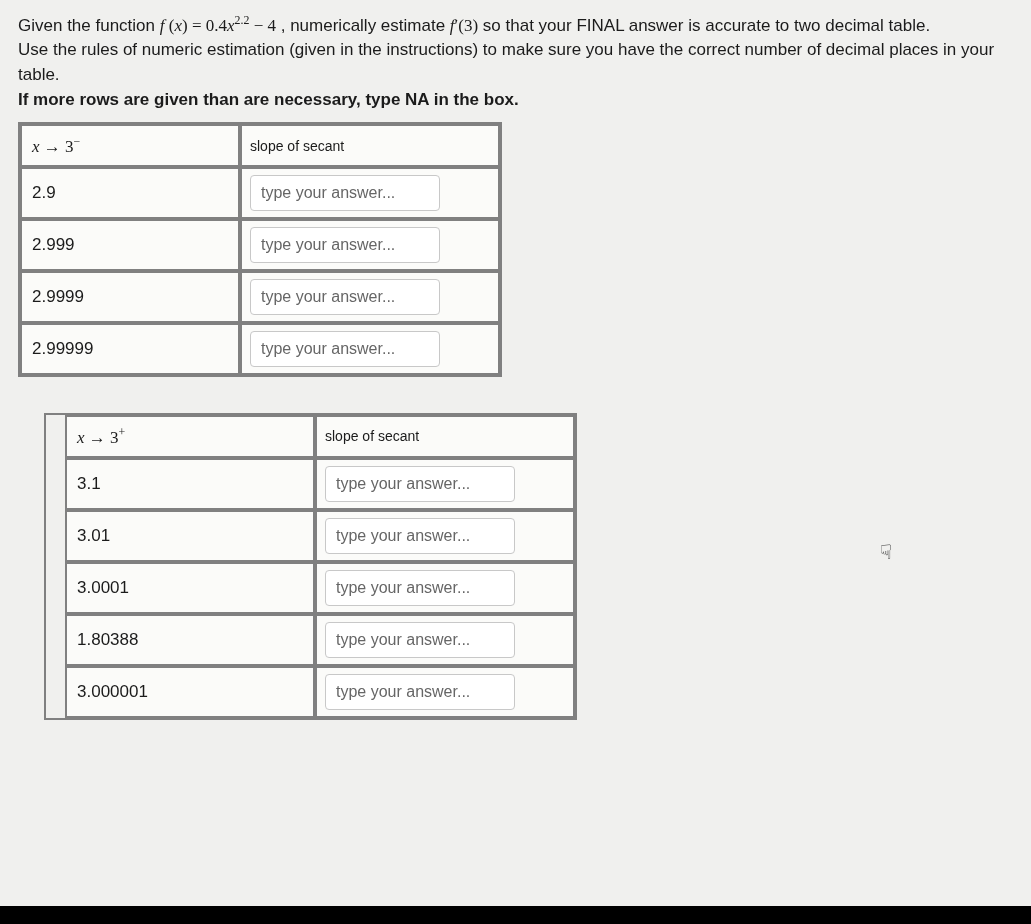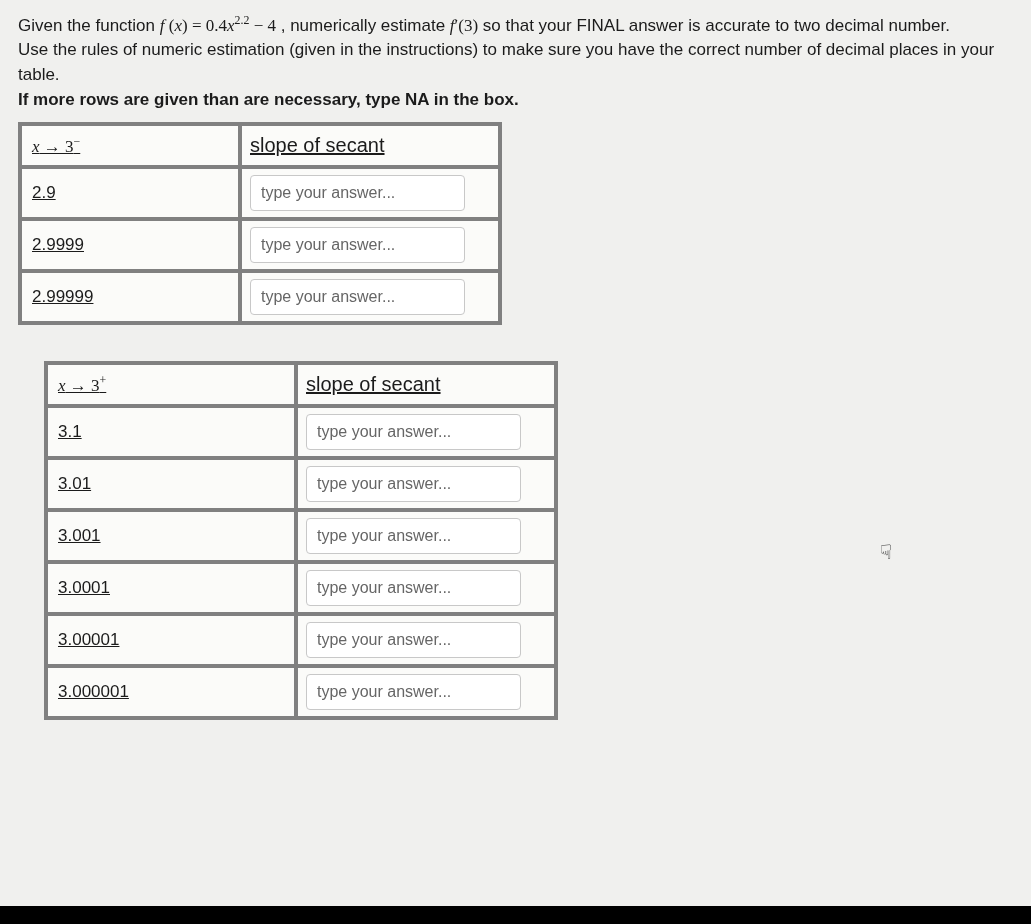--- a/index.html
+++ b/index.html
@@ -16,77 +16,82 @@
   .problem-text { line-height: 1.45; margin-bottom: 6px; }
   .math { font-family: 'Times New Roman', serif; font-style: italic; text-align: right; }
   .math .sup { font-size: 0.7em; vertical-align: super; font-style: normal; }
   .math .num { font-style: normal; }
   .bold-line { font-weight: bold; text-align: center; }
   table {
     border-collapse: separate;
     border-spacing: 0;
     border: 2px solid #808080;
     margin-top: 10px;
-    text-decoration: underline;
   }
   td {
     border: 2px solid #808080;
     padding: 0;
     background: #fbfbf9;
   }
-  .hdr-cell { padding: 6px 8px; font-size: 20px; }
+  .hdr-cell { padding: 6px 8px; font-size: 14px; }
   .x-cell { padding: 8px 10px; width: 220px; font-size: 17px; }
   .inp-cell { padding: 6px 8px; width: 260px; }
   .answer-input {
-    width: 215px;
+    width: 190px;
     padding: 8px 10px;
     font-size: 16px;
     border: 1px solid #c8c8c8;
     border-radius: 4px;
     color: #555;
     background: #fff;
     font-family: inherit;
   }
   .answer-input::placeholder { color: #666; }
   .gap { height: 26px; }
-  table.second { margin-left: 26px; }
+  table.second { margin-left: 26px; padding-left: 19px; }
   table.second .x-cell { width: 250px; }
   .cursor-icon {
     position: absolute;
     font-size: 20px;
     color: #333;
     pointer-events: none;
   }
   .bottom-bar {
     position: fixed;
     left: 0; right: 0; bottom: 0;
     height: 18px;
     background: #000;
   }
 </style>
 </head>
 <body>
 
 <div class="problem-text">
   <span>Given the function </span><span class="math"><span>f</span><span class="num"> (</span><span>x</span><span class="num">)</span><span class="num"> = </span><span class="num">0.4</span><span>x</span><span class="sup">2.2</span><span class="num"> − 4</span></span><span>   , numerically estimate </span><span class="math"><span>f</span><span class="num">′</span><span class="num">(</span><span class="num">3</span><span class="num">)</span></span><span> so that your FINAL answer is accurate to two</span>
-  <span>decimal number.</span><br>
+  <span>decimal table.</span><br>
   <span>Use the rules of numeric estimation (given in the instructions) to make sure you have the correct number of decimal places in your table.</span><br>
   <span class="bold-line">If more rows are given than are necessary, type NA in the box.</span>
 </div>
 
 <table>
   <tbody>
       <tr>
     <td class="hdr-cell x-cell">
       <span class="math"><span>x</span><span class="num"> → 3</span><span class="sup">−</span></span>
     </td>
     <td class="hdr-cell inp-cell">slope of secant</td>
   </tr>
   <tr>
     <td class="x-cell">2.9</td>
+    <td class="inp-cell">
+      <input class="answer-input" placeholder="type your answer..." style="">
+    </td>
+  </tr>
+  <tr>
+    <td class="x-cell">2.999</td>
     <td class="inp-cell">
       <input class="answer-input" placeholder="type your answer..." style="">
     </td>
   </tr>
   <tr>
     <td class="x-cell">2.9999</td>
     <td class="inp-cell">
       <input class="answer-input" placeholder="type your answer..." style="">
     </td>
   </tr>
@@ -115,33 +120,27 @@
       <input class="answer-input" placeholder="type your answer..." style="">
     </td>
   </tr>
   <tr>
     <td class="x-cell">3.01</td>
     <td class="inp-cell">
       <input class="answer-input" placeholder="type your answer..." style="">
     </td>
   </tr>
   <tr>
-    <td class="x-cell">3.001</td>
-    <td class="inp-cell">
-      <input class="answer-input" placeholder="type your answer..." style="">
-    </td>
-  </tr>
-  <tr>
     <td class="x-cell">3.0001</td>
     <td class="inp-cell">
       <input class="answer-input" placeholder="type your answer..." style="">
     </td>
   </tr>
   <tr>
-    <td class="x-cell">3.00001</td>
+    <td class="x-cell">1.80388</td>
     <td class="inp-cell">
       <input class="answer-input" placeholder="type your answer..." style="">
     </td>
   </tr>
   <tr>
     <td class="x-cell">3.000001</td>
     <td class="inp-cell">
       <input class="answer-input" placeholder="type your answer..." style="">
     </td>
   </tr>

